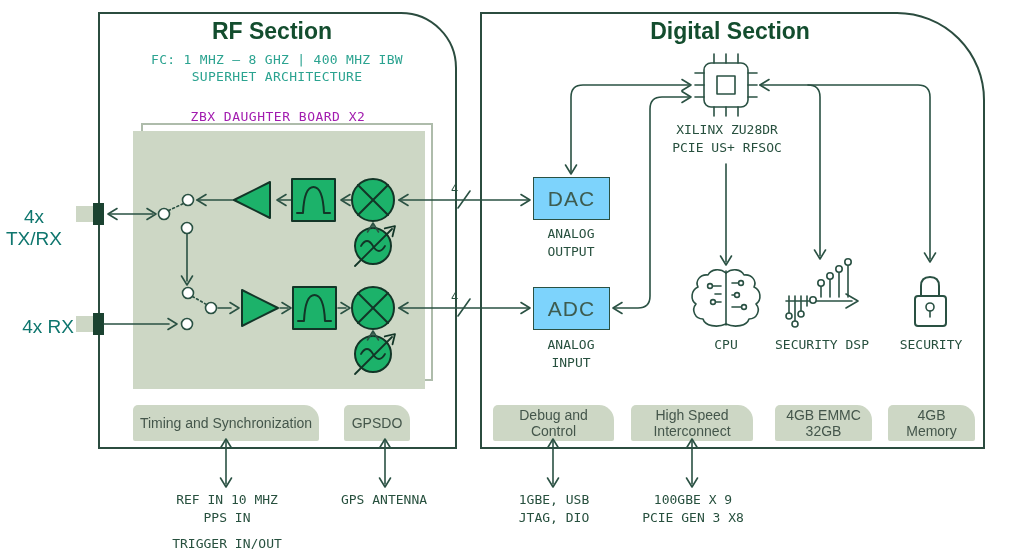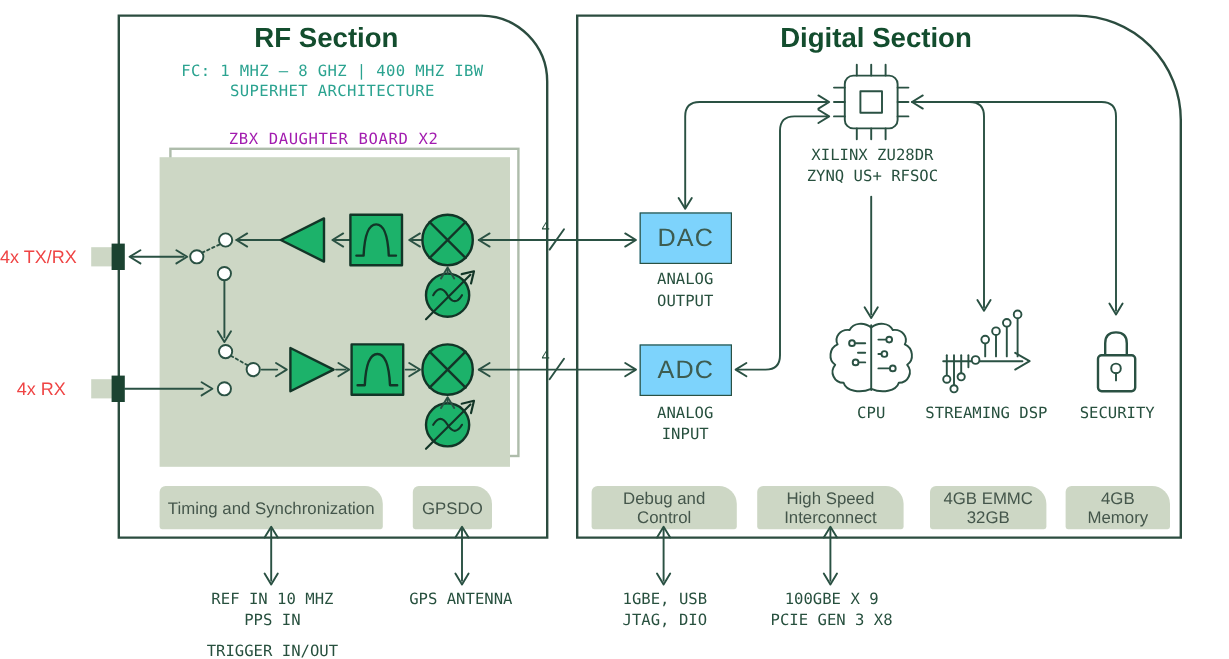--- a/index.html
+++ b/index.html
@@ -14,21 +14,21 @@
   
   .h-title{font-size:23px;font-weight:bold;color:#134d2e;}
   .mono{font-family:"DejaVu Sans Mono",monospace;}
   .teal{color:#2ba390;font-size:13px;letter-spacing:.3px;}
   .mlabel{color:#27503e;font-size:13px;}
   .boardlabel{color:#a21caf;font-size:13px;letter-spacing:.5px;}
   
   #board-back{left:141px;top:123px;width:292px;height:258px;border:2.5px solid #aebcab;background:#ffffff;box-sizing:border-box;}
   #board-front{left:133px;top:131px;width:292px;height:258px;background:#cdd7c5;}
   
-  .port-label{width:68px;text-align:left;font-size:15px;color:#ef4444;}
+  .port-label{width:68px;text-align:center;font-size:19px;color:#0f766e;}
   .nub-sage{background:#cdd7c5;}
   .nub-dark{background:#1b4331;}
   
   .conv{border:1.7px solid #2a5143;background:#7dd3fc;box-sizing:border-box;display:flex;align-items:center;justify-content:center;
         font-size:21px;color:#3d5c50;letter-spacing:1px;}
   
   .pill{position:absolute;top:405px;height:36px;background:#cdd7c5;border-radius:5px 15px 2px 2px;
         display:flex;align-items:center;justify-content:center;text-align:center;
         font-size:14px;line-height:16.5px;color:#44564b;white-space:pre-line;}
   svg{position:absolute;left:0;top:0;pointer-events:none;}
@@ -282,29 +282,29 @@
   <div class="abs z4 ctr h-title" style="left:272px;top:18px;">RF Section</div>
   <div class="abs z4 ctr mono teal" style="left:277px;top:52px;">FC: 1 MHZ – 8 GHZ | 400 MHZ IBW</div>
   <div class="abs z4 ctr mono teal" style="left:277px;top:69px;">SUPERHET ARCHITECTURE</div>
   <div class="abs z4 ctr mono boardlabel" style="left:278px;top:109px;">ZBX DAUGHTER BOARD X2</div>
 
   <div class="abs z4 port-label" style="left:0px;top:206px;">4x TX/RX</div>
   <div class="abs z4 port-label" style="left:0px;top:316px;padding-left:14px;">4x RX</div>
 
   <div class="abs z4 ctr h-title" style="left:730px;top:18px;">Digital Section</div>
   <div class="abs z4 ctr mono mlabel" style="left:727px;top:122px;">XILINX ZU28DR</div>
-  <div class="abs z4 ctr mono mlabel" style="left:727px;top:140px;">ZYNQ US+ RFSOC</div>
+  <div class="abs z4 ctr mono mlabel" style="left:727px;top:140px;">PCIE US+ RFSOC</div>
 
   <div class="abs z4 ctr mono mlabel" style="left:571px;top:226px;">ANALOG</div>
   <div class="abs z4 ctr mono mlabel" style="left:571px;top:244px;">OUTPUT</div>
   <div class="abs z4 ctr mono mlabel" style="left:571px;top:337px;">ANALOG</div>
   <div class="abs z4 ctr mono mlabel" style="left:571px;top:355px;">INPUT</div>
 
   <div class="abs z4 ctr mono mlabel" style="left:726px;top:337px;">CPU</div>
-  <div class="abs z4 ctr mono mlabel" style="left:822px;top:337px;">STREAMING DSP</div>
+  <div class="abs z4 ctr mono mlabel" style="left:822px;top:337px;">SECURITY DSP</div>
   <div class="abs z4 ctr mono mlabel" style="left:931px;top:337px;">SECURITY</div>
 
   <div class="abs z4 mono mlabel" style="left:451px;top:182px;font-size:12px;">4</div>
   <div class="abs z4 mono mlabel" style="left:451px;top:290px;font-size:12px;">4</div>
 
   <div class="abs z4 ctr mono mlabel" style="left:227px;top:492px;">REF IN 10 MHZ</div>
   <div class="abs z4 ctr mono mlabel" style="left:227px;top:510px;">PPS IN</div>
   <div class="abs z4 ctr mono mlabel" style="left:227px;top:536px;">TRIGGER IN/OUT</div>
   <div class="abs z4 ctr mono mlabel" style="left:384px;top:492px;">GPS ANTENNA</div>
   <div class="abs z4 ctr mono mlabel" style="left:554px;top:492px;">1GBE, USB</div>

